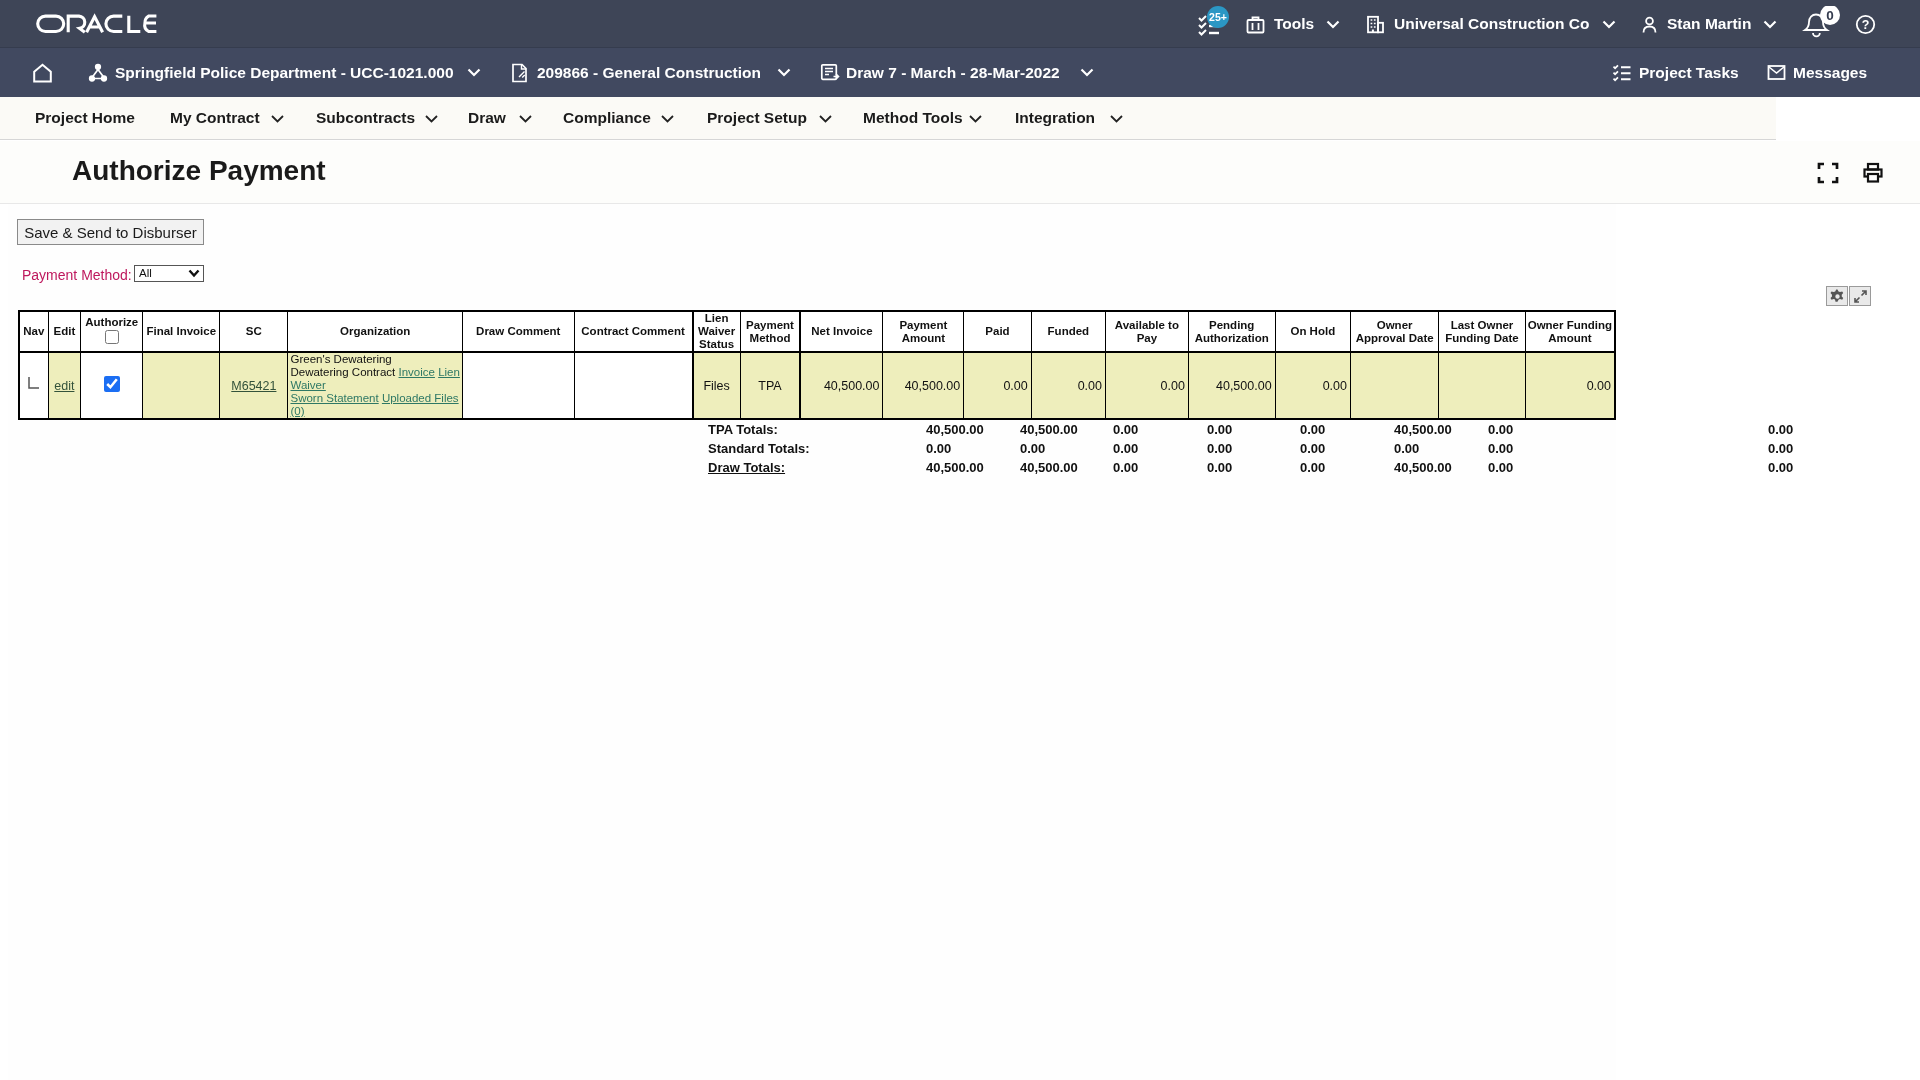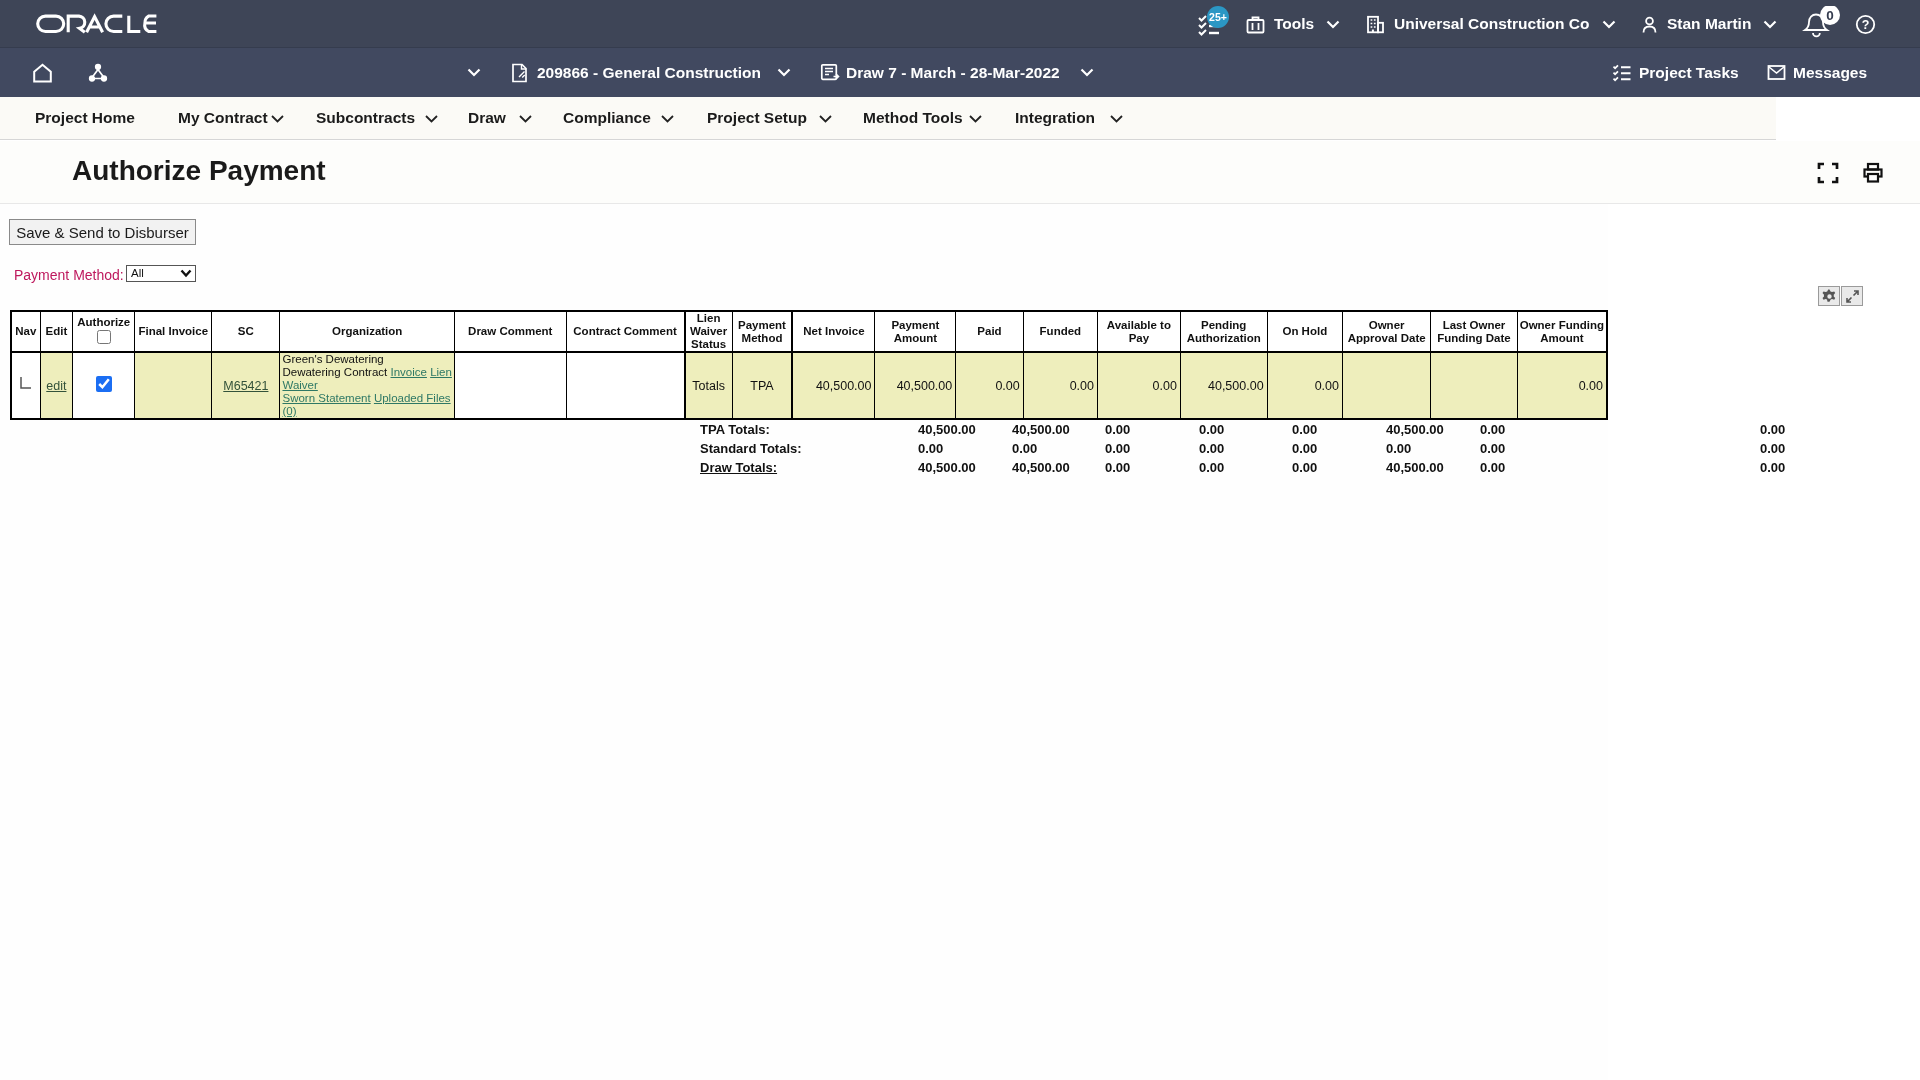--- a/index.html
+++ b/index.html
@@ -1,21 +1,21 @@
 <!DOCTYPE html>
 <html><head>
 <meta charset="utf-8">
 <style>
 * { margin:0; padding:0; box-sizing:border-box; }
 html,body { width:1920px; height:1080px; background:#ffffff; font-family:"Liberation Sans", sans-serif; overflow:hidden; }
 #bar1 { position:absolute; left:0; top:0; width:1920px; height:48px; background:#3e4557; border-bottom:1px solid #353c4e; }
 #bar2 { position:absolute; left:0; top:48px; width:1920px; height:49px; background:#414960; }
 #nav { position:absolute; left:0; top:97px; width:1776px; height:43px; background:#fbfaf6; border-bottom:1px solid #d6d6d6; }
 #headrow { position:absolute; left:0; top:141px; width:1920px; height:63px; background:#fdfdfb; border-bottom:1px solid #e8e8e8; }
-#content { position:absolute; left:0; top:204px; width:1608px; height:876px; background:#fefefe; }
+#content { position:absolute; left:8px; top:204px; width:1608px; height:876px; background:#fefefe; }
 .navitem { display:inline-block; color:#1b1b1b; font-size:15.5px; font-weight:600; }
 .chev { display:inline-block; }
 a.green { color:#33523a; text-decoration:underline; }
 a.teal { color:#2e7865; text-decoration:underline; }
 #paytable { position:absolute; left:10px; top:106px; border-collapse:collapse; table-layout:fixed; }
 #paytable th, #paytable td { border:1px solid #000; overflow:hidden; }
 #paytable th { font-size:11.5px; font-weight:bold; color:#111; text-align:center; padding:0; background:#fff; white-space:nowrap; line-height:13px; }
 #paytable td { font-size:12.5px; color:#111; }
 .tot { position:absolute; height:16px; font-size:13px; font-weight:bold; color:#111; }
 .tot span { position:absolute; top:0; height:16px; text-align:left; }
@@ -121,20 +121,23 @@
   </div>
 
   <div class="b2item" style="left:88px;">
     <svg width="20" height="20" viewBox="0 0 20 20" fill="none" stroke="#fff" stroke-width="1.7">
       <circle cx="10" cy="4" r="2.3" fill="#fff"></circle>
       <circle cx="4" cy="15.5" r="2.3" fill="#fff"></circle>
       <circle cx="16" cy="15.5" r="2.3" fill="#fff"></circle>
       <path d="M10 6.5 L4.8 13.5 M10 6.5 L15.2 13.5 M6.3 15.5 h7.4"></path>
     </svg>
   </div>
+  <div class="b2item" style="left:115px;">
+      <span class="b2txt">Springfield Police Department - UCC-1021.000</span>
+    </div>
   <div class="b2item" style="left:467px;">
       <svg width="14" height="9" viewBox="0 0 14 9">
         <path d="M1.5 1.5 L7 7 L12.5 1.5" stroke="#fff" stroke-width="2.2" fill="none"></path>
       </svg>
     </div>
 
   <div class="b2item" style="left:510px;">
     <svg width="19" height="20" viewBox="0 0 19 20" fill="none" stroke="#fff" stroke-width="1.7">
       <path d="M3 1.5 h9 l4 4 V18.5 h-13 Z"></path>
       <path d="M11.5 1.5 v4.5 h4.5" stroke-width="1.4"></path>
@@ -181,21 +184,21 @@
   <div class="b2item" style="left:1767px;">
     <svg width="19" height="19" viewBox="0 0 19 19" fill="none" stroke="#fff" stroke-width="1.8">
       <rect x="1.5" y="3" width="16" height="13"></rect>
       <path d="M2 4 l7.5 6 L17 4" stroke-width="1.6"></path>
     </svg>
     <span class="b2txt" style="margin-left:7px;">Messages</span>
   </div>
 </div>
 <div id="nav">
   <div class="navitem" style="position:absolute;left:35px;top:12px;">Project Home</div>
-  <div class="navitem" style="position:absolute;left:170px;top:12px;margin-left:8px;">My Contract</div>
+  <div class="navitem" style="position:absolute;left:170px;top:12px;">My Contract</div>
   <svg class="chev" style="position:absolute;left:271px;top:18px;" width="13" height="8" viewBox="0 0 13 8">
       <path d="M1 1 L6.5 6.5 L12 1" stroke="#222" stroke-width="1.8" fill="none"></path>
     </svg>
   <div class="navitem" style="position:absolute;left:316px;top:12px;">Subcontracts</div>
   <svg class="chev" style="position:absolute;left:425px;top:18px;" width="13" height="8" viewBox="0 0 13 8">
       <path d="M1 1 L6.5 6.5 L12 1" stroke="#222" stroke-width="1.8" fill="none"></path>
     </svg>
   <div class="navitem" style="position:absolute;left:468px;top:12px;">Draw</div>
   <svg class="chev" style="position:absolute;left:519px;top:18px;" width="13" height="8" viewBox="0 0 13 8">
       <path d="M1 1 L6.5 6.5 L12 1" stroke="#222" stroke-width="1.8" fill="none"></path>
@@ -300,21 +303,21 @@
       <td style="background:#fff;text-align:center;"><svg width="16" height="16" viewBox="0 0 16 16">
               <path d="M3 1 V12 H13" stroke="#555" stroke-width="1.5" fill="none"></path>
             </svg></td>
       <td class="yc" style="text-align:center;"><a class="green" href="#">edit</a></td>
       <td style="background:#fff;text-align:center;"><input type="checkbox" checked="" style="width: 16px; height: 16px; accent-color: rgb(27, 110, 243);"></td>
       <td class="yc"></td>
       <td class="yc" style="text-align:center;"><a class="green" href="#">M65421</a></td>
       <td class="yc" style="font-size:11.5px;line-height:13px;padding:0 2px;vertical-align:top;">Green's Dewatering<br>Dewatering Contract <a class="teal" href="#">Invoice</a> <a class="teal" href="#">Lien Waiver</a><br><a class="teal" href="#">Sworn Statement</a> <a class="teal" href="#">Uploaded Files (0)</a></td>
       <td style="background:#fff;"></td>
       <td style="background:#fff;"></td>
-      <td class="yc thk" style="text-align:center;">Totals</td>
+      <td class="yc thk" style="text-align:center;">Files</td>
       <td class="yc" style="text-align:center;">TPA</td>
       <td class="yc thk" style="text-align:right;padding-right:3px;">40,500.00</td>
       <td class="yc" style="text-align:right;padding-right:3px;">40,500.00</td>
       <td class="yc" style="text-align:right;padding-right:3px;">0.00</td>
       <td class="yc" style="text-align:right;padding-right:3px;">0.00</td>
       <td class="yc" style="text-align:right;padding-right:3px;">0.00</td>
       <td class="yc" style="text-align:right;padding-right:3px;">40,500.00</td>
       <td class="yc" style="text-align:right;padding-right:3px;">0.00</td>
       <td class="yc"></td>
       <td class="yc"></td>

